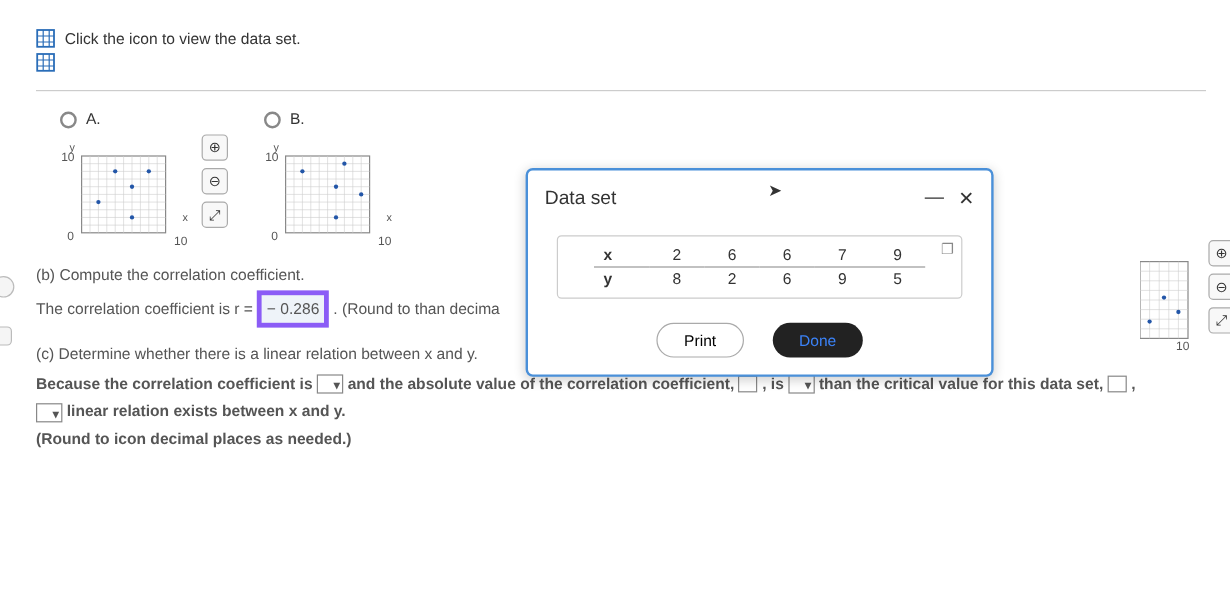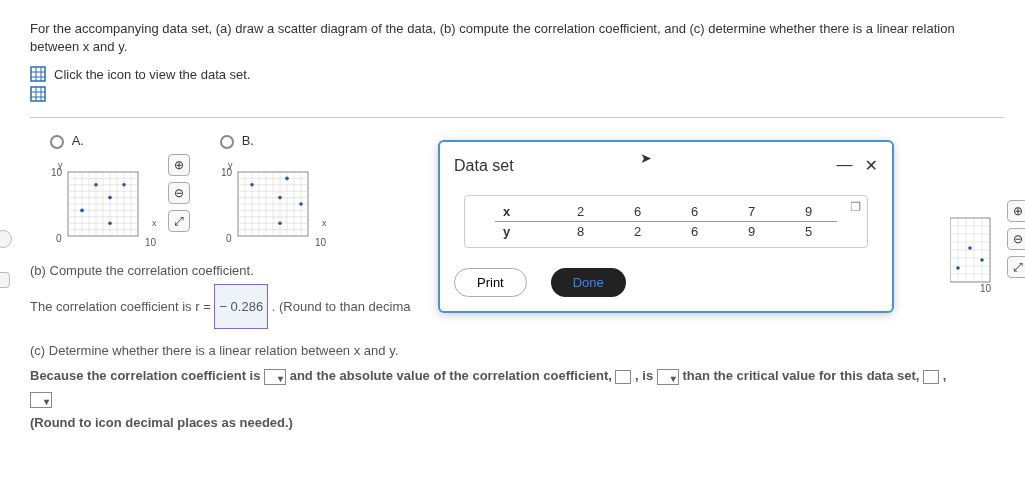--- a/index.html
+++ b/index.html
@@ -11,55 +11,54 @@
 .hr { border: none; border-top: 1px solid #ccc; margin: 15px 0; }
 .answers { display: flex; gap: 60px; position: relative; padding-left: 20px; }
 .option { position: relative; }
 .radio { width: 14px; height: 14px; border: 2px solid #888; border-radius: 50%; display: inline-block; vertical-align: middle; margin-right: 4px; }
 .opt-label { display: inline-block; }
 .graph-container { position: relative; margin-top: 5px; }
 .graph-svg { display: block; }
 .zoom-col { position: absolute; right: -30px; top: 0; display: flex; flex-direction: column; gap: 6px; }
 .zoom-btn { width: 22px; height: 22px; border: 1px solid #aaa; border-radius: 4px; background: #f8f8f8; display: flex; align-items: center; justify-content: center; cursor: pointer; font-size: 12px; color: #333; }
 .section { margin-top: 14px; color: #555; }
-.ans-box { display: inline-block; min-width: 45px; border: 1px solid #8b5cf6; background: #eef3f9; padding: 14px 4px; text-align: center; }
+.ans-box { display: inline-block; min-width: 45px; border: 4px solid #8b5cf6; background: #eef3f9; padding: 4px 4px; text-align: center; }
 .dropdown { display: inline-block; border: 1px solid #888; padding: 1px 2px 1px 18px; position: relative; background: #fff; min-width: 18px; height: 16px; vertical-align: middle; }
 .dropdown::after { content: "▾"; position: absolute; right: 2px; top: 0; font-size: 10px; }
 .blank { display: inline-block; width: 16px; height: 14px; border: 1px solid #888; background: #fff; vertical-align: middle; }
-.modal { position: absolute; left: 438px; top: 140px; width: 456px; border: 2px solid #4a90d9; border-radius: 6px; background: #fff; box-shadow: 0 2px 10px rgba(0,0,0,0.2); padding: 14px; z-index: 10; }
+.modal { position: absolute; left: 438px; top: 140px; width: 390px; border: 2px solid #4a90d9; border-radius: 6px; background: #fff; box-shadow: 0 2px 10px rgba(0,0,0,0.2); padding: 14px; z-index: 10; }
 .modal-head { display: flex; justify-content: space-between; align-items: center; margin-bottom: 20px; }
 .modal-title { font-size: 16px; }
 .modal-controls { display: flex; gap: 12px; font-size: 16px; color: #333; }
 .modal-controls span { cursor: pointer; }
 .table-wrap { border: 1px solid #ccc; border-radius: 4px; padding: 6px 30px; margin: 0 10px 20px 10px; position: relative; }
 .data-table { width: 100%; border-collapse: collapse; font-size: 13px; }
 .data-table td { padding: 2px 8px; text-align: center; }
 .data-table tr.xrow td { border-bottom: 1px solid #999; }
 .data-table td:first-child { font-weight: bold; text-align: left; }
 .copy-icon { position: absolute; top: 4px; right: 6px; font-size: 12px; color: #888; cursor: pointer; }
-.modal-buttons { display: flex; gap: 24px; }
+.modal-buttons { display: flex; justify-content: center; gap: 24px; }
 .btn { padding: 6px 22px; border-radius: 18px; font-size: 13px; cursor: pointer; }
 .btn-print { background: #fff; border: 1px solid #aaa; }
 .btn-done { background: #222; color: #3b82f6; border: none; }
 .cursor { position: absolute; top: 150px; left: 640px; font-size: 14px; z-index: 20; }
 .left-widgets { position: absolute; left: -6px; top: 230px; display: flex; flex-direction: column; gap: 24px; }
 .left-widgets .w { width: 18px; height: 18px; border: 1px solid #bbb; border-radius: 50%; background: #f5f5f5; }
 .left-widgets .w.square { border-radius: 4px; width: 16px; height: 16px; }
 .right-graph { position: absolute; right: 20px; top: 200px; }
 </style>
 </head>
 <body>
 
 <div class="left-widgets">
   <div class="w"></div>
   <div class="w square"></div>
 </div>
 
 <div class="page">
-  <p class="question-text">For the accompanying data set, (a) draw a scatter diagram of the data, (b) compute the correlation coefficient, and (c) determine whether there is a linear relation between x and y.</p>
 
   <div class="icon-link">
     <svg class="grid-icon" viewBox="0 0 16 16">
         <rect x="1" y="1" width="14" height="14" fill="none" stroke="#2a6db8" stroke-width="1.5"></rect>
         <line x1="1" y1="6" x2="15" y2="6" stroke="#2a6db8"></line>
         <line x1="1" y1="11" x2="15" y2="11" stroke="#2a6db8"></line>
         <line x1="6" y1="1" x2="6" y2="15" stroke="#2a6db8"></line>
         <line x1="11" y1="1" x2="11" y2="15" stroke="#2a6db8"></line>
       </svg>
     <span>Click the icon to view the data set.</span>
@@ -183,20 +182,21 @@
       <span class="dropdown"></span>
       <span> and the absolute value of the correlation coefficient, </span>
       <span class="blank"></span>
       <span>, is </span>
       <span class="dropdown"></span>
       <span> than the critical value for this data set, </span>
       <span class="blank"></span>
       <span>,</span>
       <br>
       <span class="dropdown"></span>
+      <span> linear relation exists between x and y.</span>
       <br>
       <span>(Round to icon decimal places as needed.)</span>
     </div>
   </div>
 </div>
 
 <div class="right-graph">
   <svg width="55" height="95">
     <g transform="translate(0,18)">
       <rect x="0" y="0" width="40" height="64" fill="none" stroke="#888"></rect>

